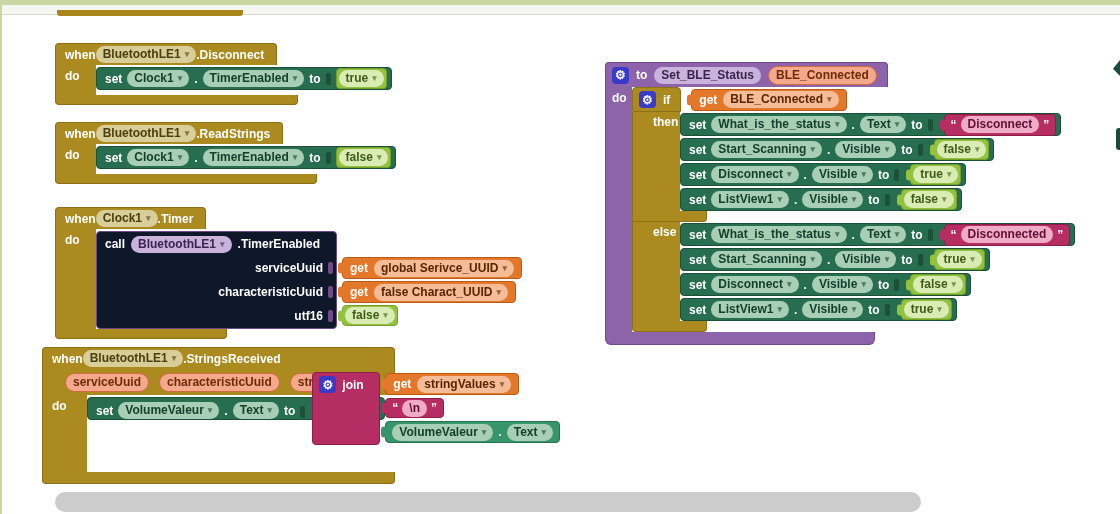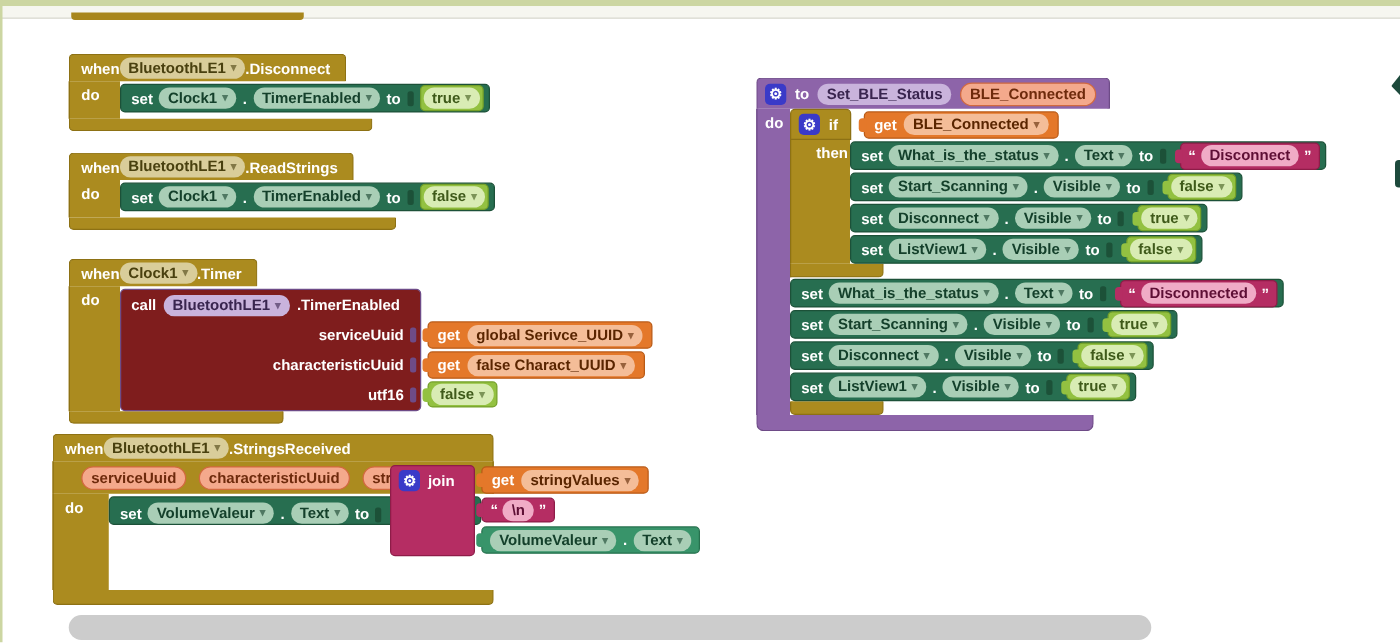--- a/index.html
+++ b/index.html
@@ -55,21 +55,21 @@
             border-radius:4px; height:22px; padding:0 6px; color:#fff; width:max-content; }
   .cget-block { display:inline-flex; align-items:center; gap:5px; background:#38946a; border:1px solid #26714e;
             border-radius:4px; height:22px; padding:0 6px; color:#fff; width:max-content; }
   .plugged { position:relative; margin-left:6px; }
   .plugged::before { content:""; position:absolute; left:-5px; top:50%; transform:translateY(-50%);
             width:6px; height:11px; background:inherit; border-radius:3px 0 0 3px; }
   .gear { width:17px; height:17px; background:#3a3ac8; border-radius:4px; color:#fff;
           display:inline-flex; align-items:center; justify-content:center; font-size:12px; flex:0 0 auto; }
 
   
-  .call-block { background:#7f1d1d; border:1px solid #6e4b87; border-radius:4px; width:241px; }
+  .call-block { background:#0f172a; border:1px solid #6e4b87; border-radius:4px; width:241px; }
   .call-head { display:flex; align-items:center; gap:6px; height:24px; padding:0 6px 0 8px; color:#fff; }
   .call-arg { position:relative; display:flex; justify-content:flex-end; align-items:center;
               height:24px; padding-right:3px; color:#fff; gap:5px; }
   .attach { position:absolute; left:100%; top:1px; display:flex; }
   .psocket { width:5px; height:12px; background:#6e4b87; border-radius:2px; }
 
   
   .proc-head { display:flex; align-items:center; gap:7px; background:#8d64a9; border:1px solid #6e4b87;
                border-bottom:none; border-radius:4px 4px 0 0; height:25px; padding:0 10px 0 6px; width:max-content; }
   .proc-body { display:flex; align-items:flex-start; }
@@ -435,20 +435,23 @@
                   <span class="arr">▾</span>
                 </span>
               </span>
             </div>
           </div>
         </div>
 
         <div class="if-ledge"></div>
 
         <div class="if-sec">
+          <div class="if-gutter">
+            <span class="glabel">else</span>
+          </div>
           <div class="if-rows">
             <div class="set-row">
               <span class="glabel">set</span>
               <span class="pill mint">
                 <span>What_is_the_status</span>
                 <span class="arr">▾</span>
               </span>
               <span class="glabel">.</span>
               <span class="pill mint">
                 <span>Text</span>

